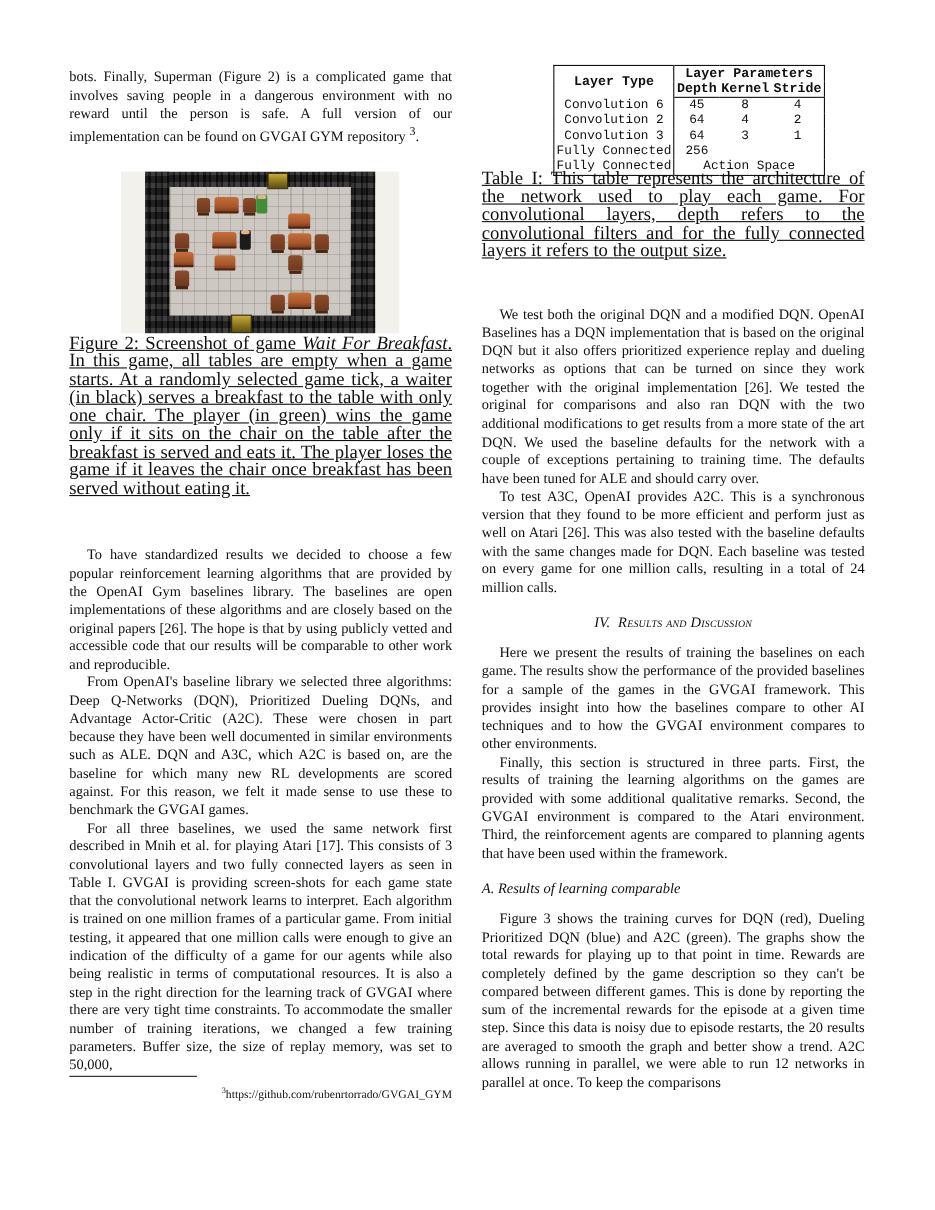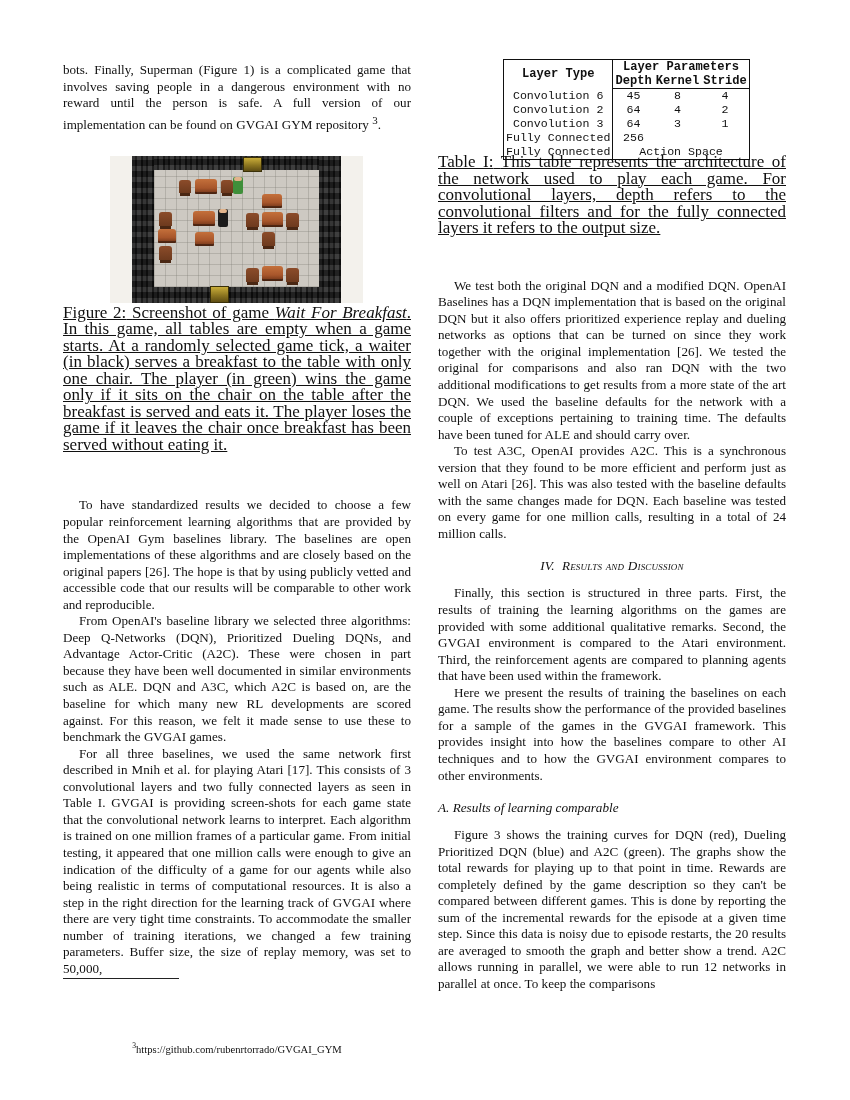--- a/index.html
+++ b/index.html
@@ -195,40 +195,40 @@
     position: absolute;
     left: 63px;
     top: 978px;
     width: 116px;
     height: 0;
     border-top: 0.9px solid #222;
   }
   .footnote {
     position: absolute;
     left: 63px;
-    top: 1039px;
+    top: 985px;
     width: 348px;
     font-size: 10.6px;
     line-height: 13px;
-    text-align: center;
+    text-align: right;
   }
   .footnote sup { font-size: 7.6px; }
 
   .gap-s { height: 11px; }
   .gap-m { height: 15px; }
   .gap-l { height: 19px; }
 </style>
 </head>
 <body>
 
 <div class="page">
 
   <div class="col col-left">
 
-    <p class="body noindent"><span>bots. Finally, Superman (Figure 1) is a complicated game that involves saving people in a dangerous environment with no reward until the person is safe. A full version of our implementation can be found on GVGAI GYM repository </span><sup>3</sup><span>.</span></p>
+    <p class="body noindent"><span>bots. Finally, Superman (Figure 2) is a complicated game that involves saving people in a dangerous environment with no reward until the person is safe. A full version of our implementation can be found on GVGAI GYM repository </span><sup>3</sup><span>.</span></p>
 
     <div class="gap-l"></div>
 
     <div style="height:152px"></div>
 
     <p class="caption"><span>Figure 2:</span><span> </span><span>Screenshot of game </span><span class="ital">Wait For Breakfast</span><span>. In this game, all tables are empty when a game starts. At a randomly selected game tick, a waiter (in black) serves a breakfast to the table with only one chair. The player (in green) wins the game only if it sits on the chair on the table after the breakfast is served and eats it. The player loses the game if it leaves the chair once breakfast has been served without eating it.</span></p>
 
     <div class="gap-l"></div>
     <div style="height:14px"></div>
 
@@ -339,22 +339,22 @@
 
     <p class="body">We test both the original DQN and a modified DQN. OpenAI Baselines has a DQN implementation that is based on the original DQN but it also offers prioritized experience replay and dueling networks as options that can be turned on since they work together with the original implementation [26]. We tested the original for comparisons and also ran DQN with the two additional modifications to get results from a more state of the art DQN. We used the baseline defaults for the network with a couple of exceptions pertaining to training time. The defaults have been tuned for ALE and should carry over.</p>
     <p class="body">To test A3C, OpenAI provides A2C. This is a synchronous version that they found to be more efficient and perform just as well on Atari [26]. This was also tested with the baseline defaults with the same changes made for DQN. Each baseline was tested on every game for one million calls, resulting in a total of 24 million calls.</p>
 
     <div class="gap-m"></div>
 
     <h2 class="section"><span class="numeral">IV.</span><span>&nbsp;&nbsp;</span><span>Results and Discussion</span></h2>
 
     <div class="gap-s"></div>
 
+    <p class="body">Here we present the results of training the baselines on each game. The results show the performance of the provided baselines for a sample of the games in the GVGAI framework. This provides insight into how the baselines compare to other AI techniques and to how the GVGAI environment compares to other environments.</p>
     <p class="body">Finally, this section is structured in three parts. First, the results of training the learning algorithms on the games are provided with some additional qualitative remarks. Second, the GVGAI environment is compared to the Atari environment. Third, the reinforcement agents are compared to planning agents that have been used within the framework.</p>
-    <p class="body">Here we present the results of training the baselines on each game. The results show the performance of the provided baselines for a sample of the games in the GVGAI framework. This provides insight into how the baselines compare to other AI techniques and to how the GVGAI environment compares to other environments.</p>
 
     <div class="gap-m"></div>
 
     <h3 class="subsec">A. Results of learning comparable</h3>
 
     <div class="gap-s"></div>
 
     <p class="body">Figure 3 shows the training curves for DQN (red), Dueling Prioritized DQN (blue) and A2C (green). The graphs show the total rewards for playing up to that point in time. Rewards are completely defined by the game description so they can't be compared between different games. This is done by reporting the sum of the incremental rewards for the episode at a given time step. Since this data is noisy due to episode restarts, the 20 results are averaged to smooth the graph and better show a trend. A2C allows running in parallel, we were able to run 12 networks in parallel at once. To keep the comparisons</p>
   </div>
 

